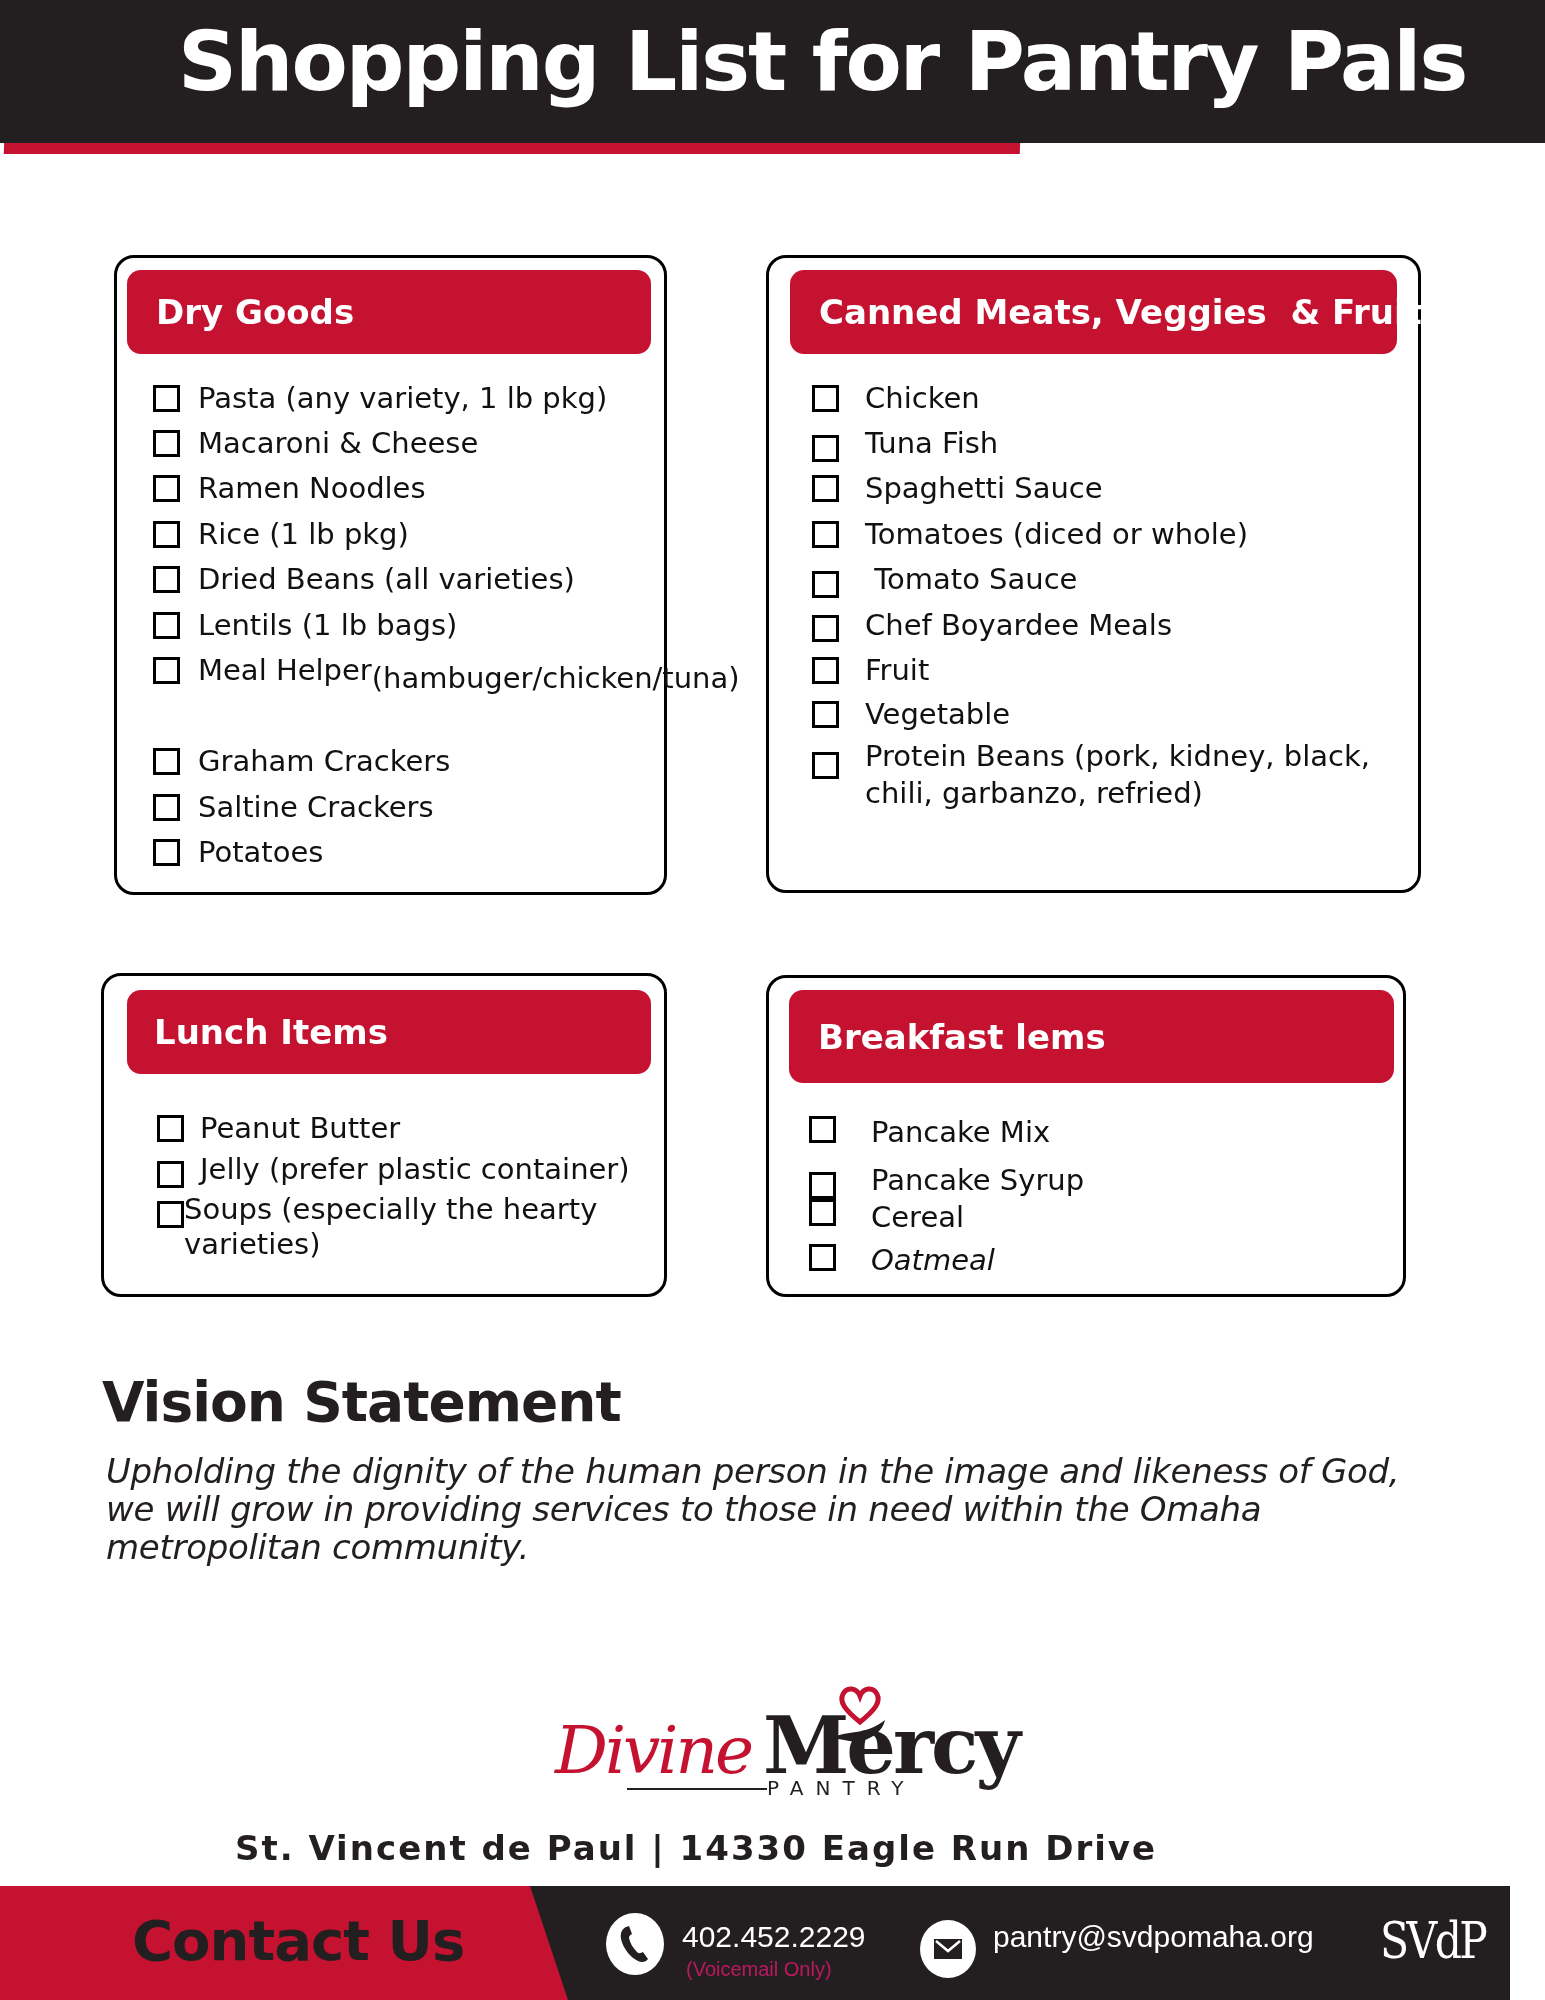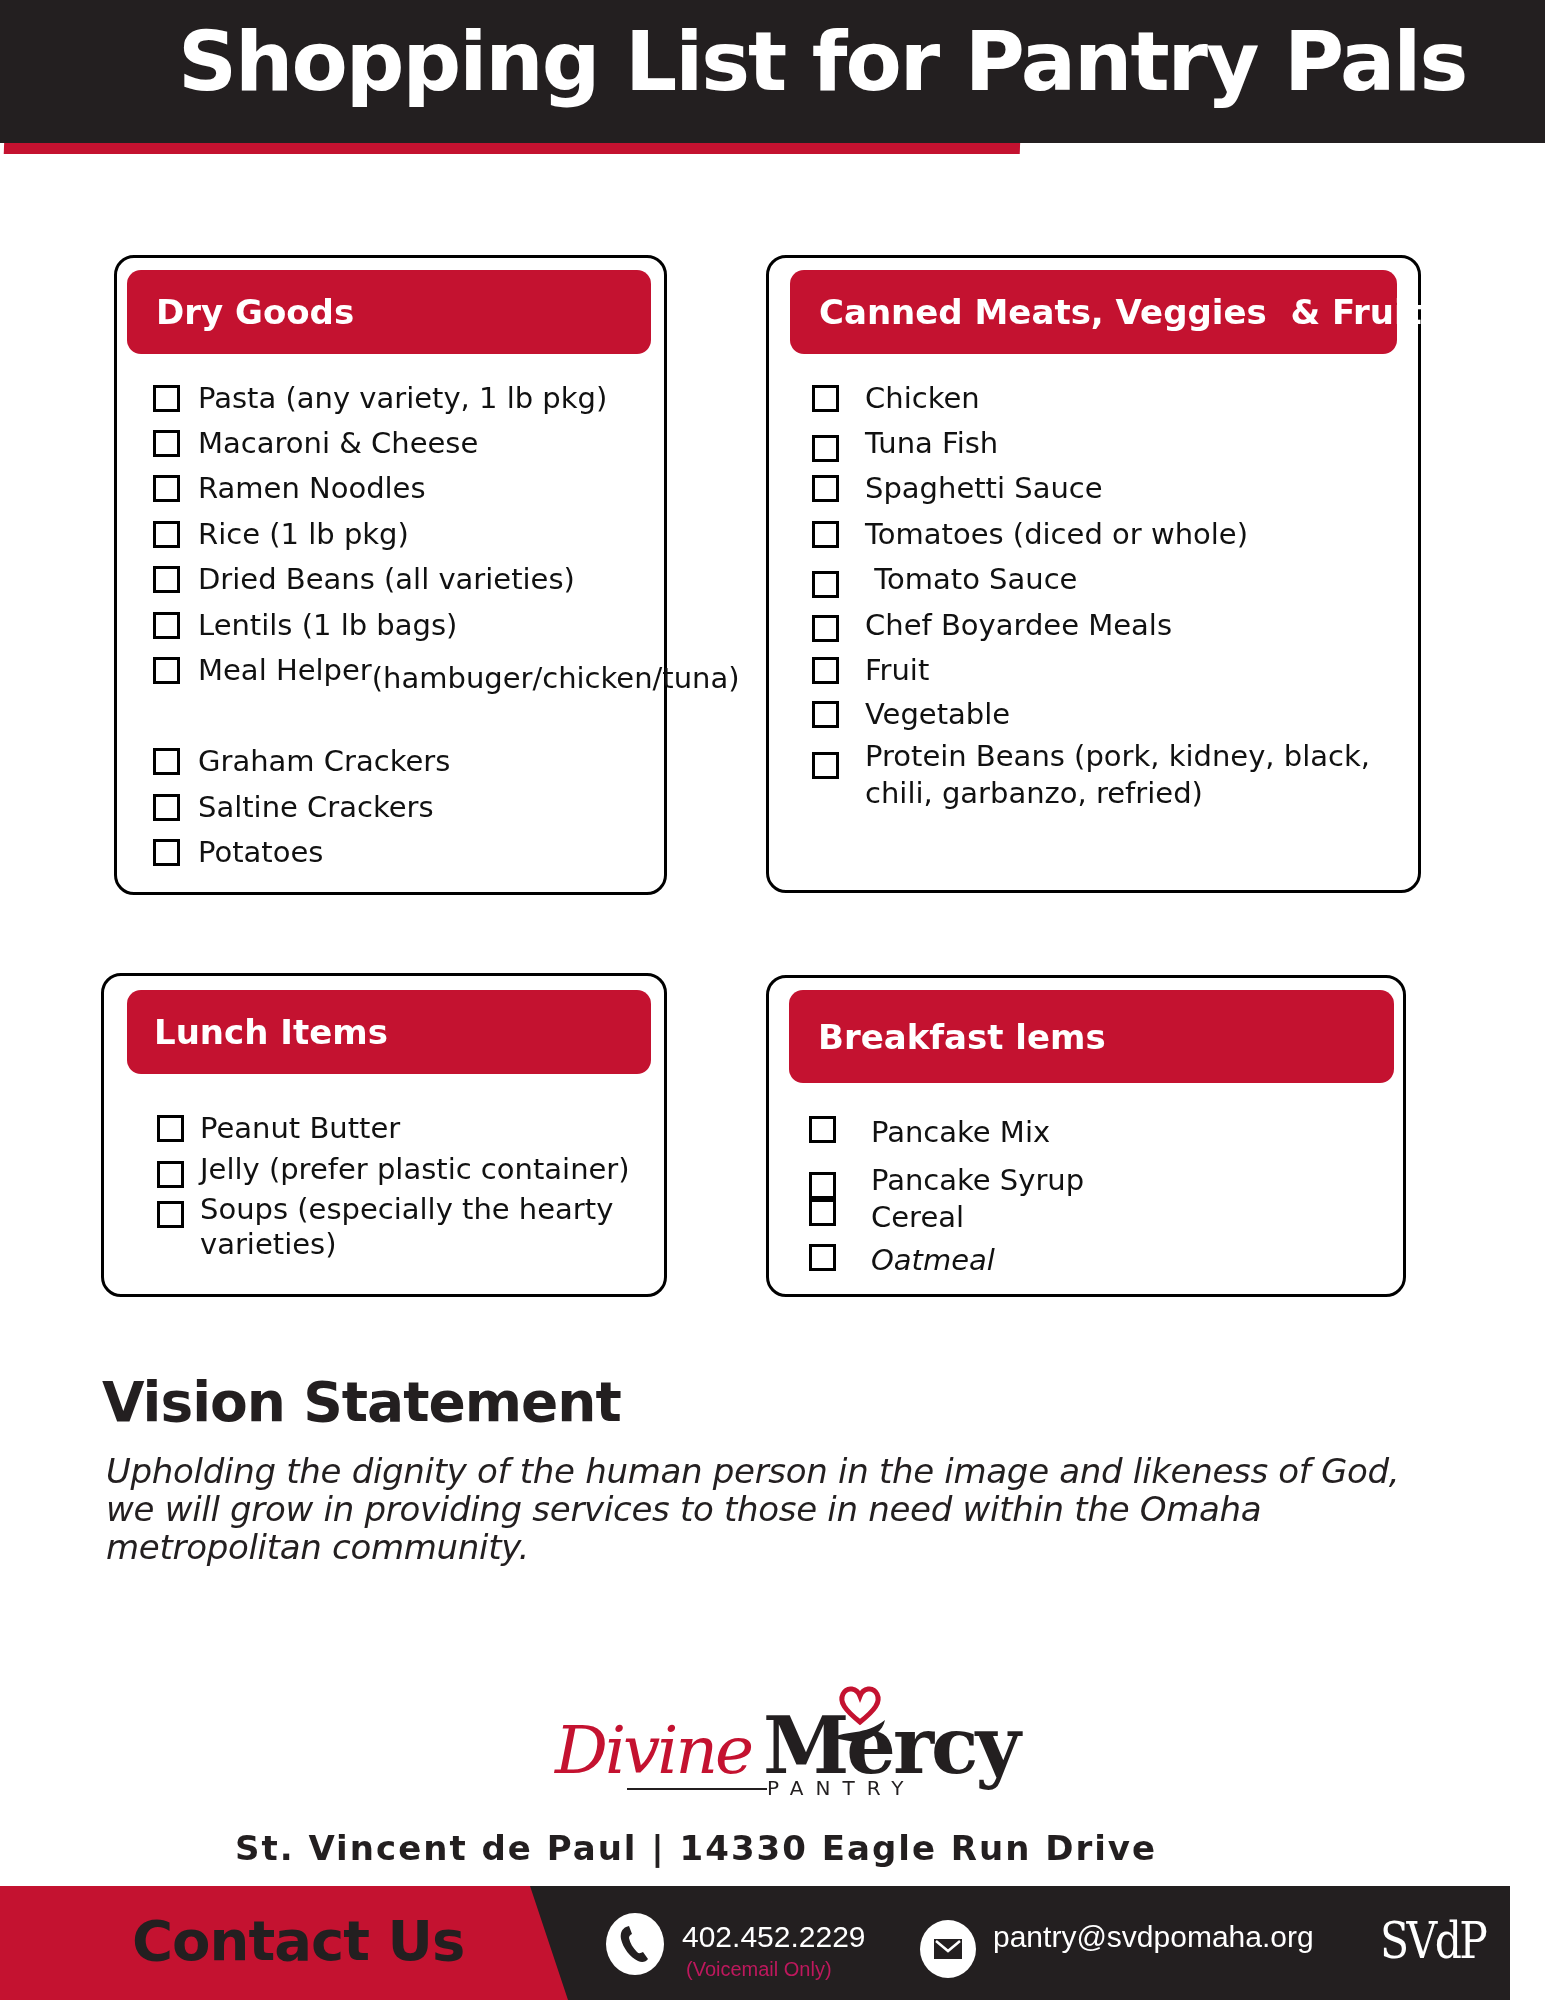--- a/index.html
+++ b/index.html
@@ -158,21 +158,21 @@
     <div class="item" style="top:0px;">
         <span class="cbox"></span>
         <span class="item-text" style="margin-left:16px;">Peanut Butter</span>
       </div>
     <div class="item" style="top:41px;">
         <span class="cbox" style="margin-top:10px;"></span>
         <span class="item-text" style="margin-left:16px;">Jelly (prefer plastic container)</span>
       </div>
     <div class="item" style="top:81px;">
         <span class="cbox" style="margin-top:10px;"></span>
-      <span style="margin-left:16px; display:flex; flex-direction:column;">
+      <span style="display:flex; flex-direction:column;">
         <span class="item-text" style="line-height:36px;">Soups (especially the hearty</span>
         <span class="item-text" style="line-height:34px;">varieties)</span>
       </span>
     </div>
   </div>
 </div>
 
 <div class="box" style="left:766px; top:975px; width:640px; height:322px;">
   <div class="box-head" style="left:20px; top:12px; width:605px; height:93px;">
     <span>Breakfast lems</span>

